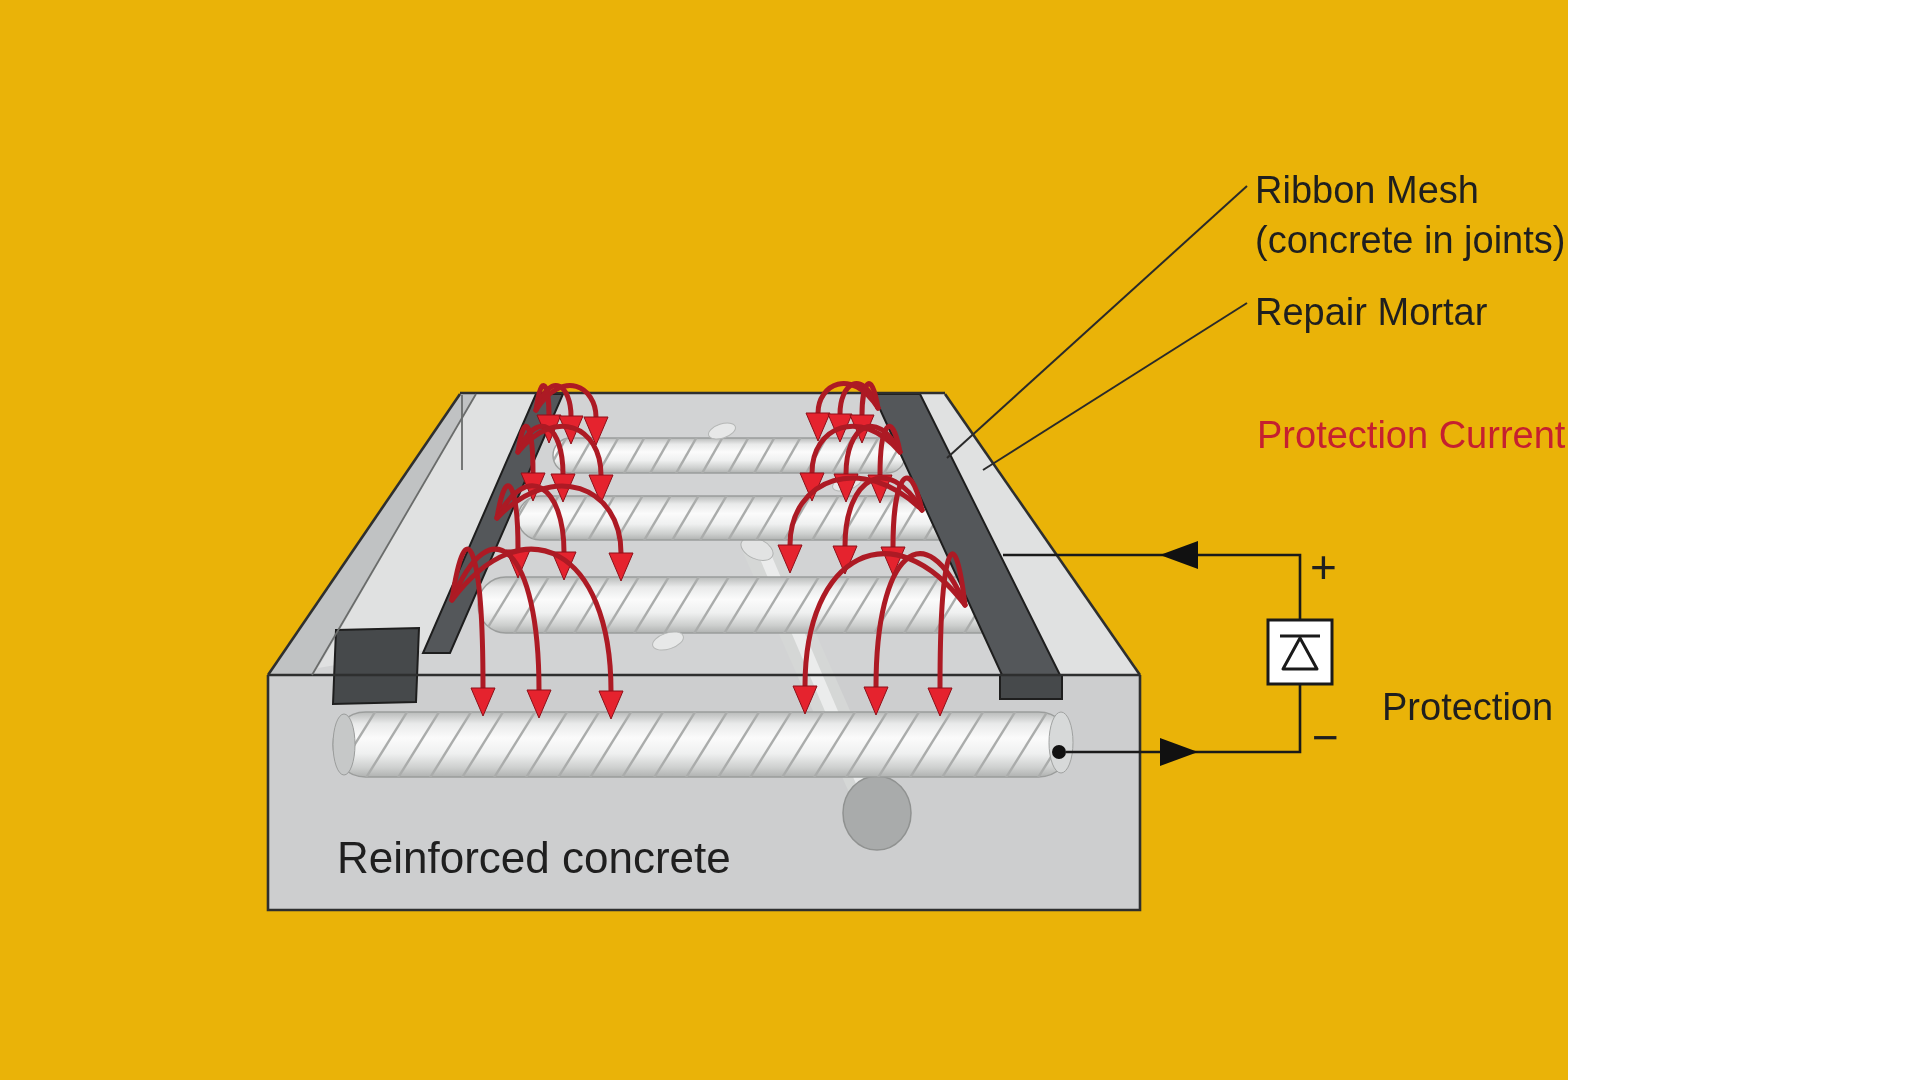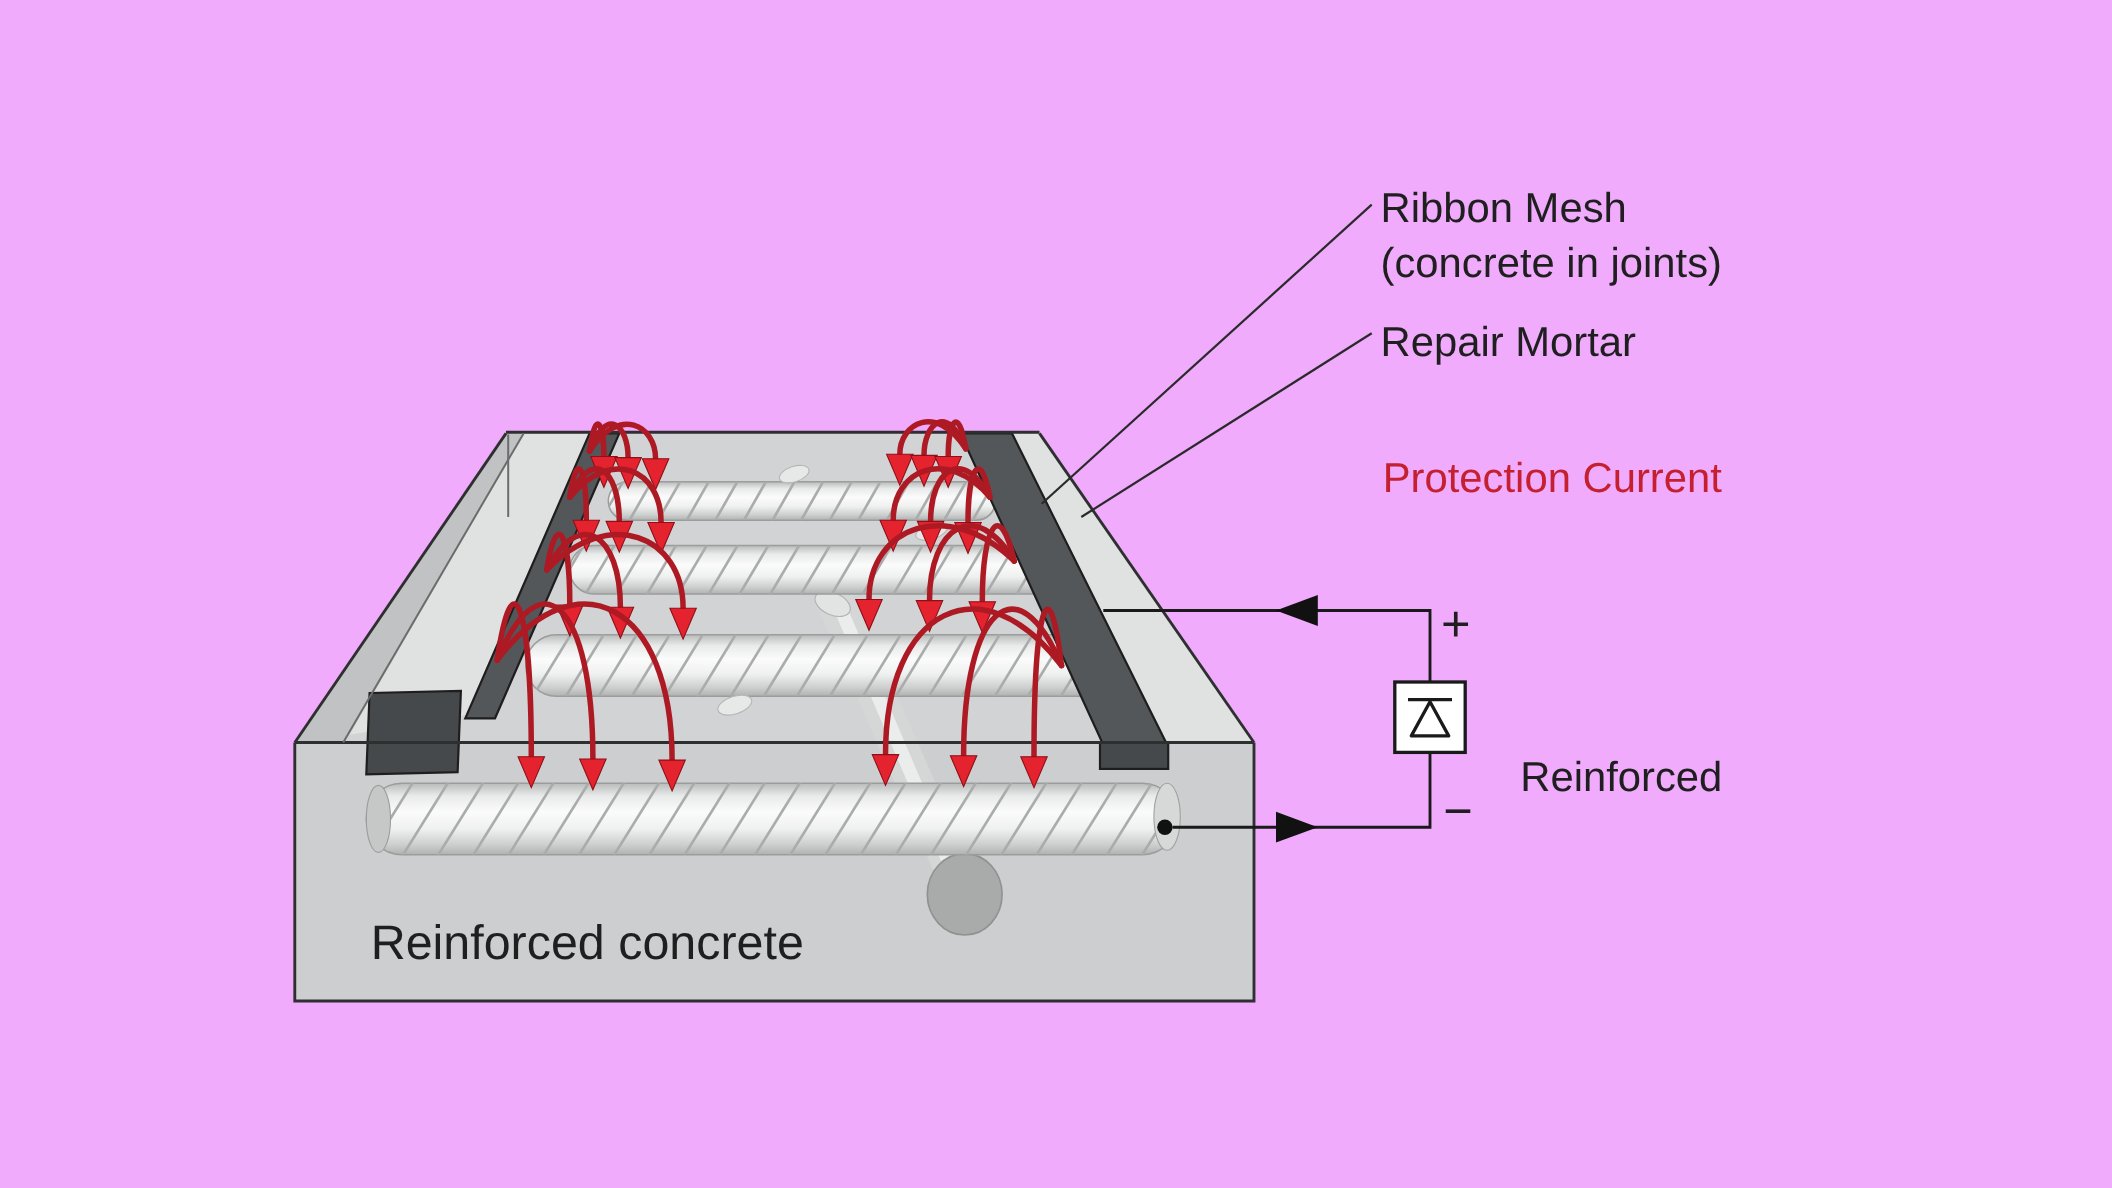--- a/index.html
+++ b/index.html
@@ -1,16 +1,16 @@
 <!DOCTYPE html>
 <html style="--accent_red: #c52030; --arc_red: #ad1a24; --arrow_red: #e5232e; --ribbon_dark: #54575a; --ribbon_end: #46494b; --concrete_top: #d2d3d4; --concrete_front: #cdcecf; --wall_gray: #c0c2c3; --joint_gray: #e0e1e1; --rebar_light: #f2f3f3; --wire_black: #1a1a1a;"><head>
 <meta charset="utf-8">
 <style>
   html,body{margin:0;padding:0;background:#ffffff;}
-  #stage{position:relative;width:1920px;height:1080px;background:#f0abfc;overflow:hidden;
+  #stage{position:relative;width:1568px;height:1080px;background:#eab308;overflow:hidden;
          font-family:"Liberation Sans", sans-serif;}
   #stage svg{position:absolute;left:0;top:0;}
   .lbl{position:absolute;color:#1f1f1f;font-size:38px;line-height:50px;white-space:nowrap;}
   .lbl.red{color:var(--accent_red,#c52030);}
   .sign{position:absolute;color:#1f1f1f;font-size:46px;font-weight:400;}
   .face-top{fill:var(--concrete_top,#d2d3d4);}
   .face-front{fill:var(--concrete_front,#cdcecf);}
   .face-wall{fill:var(--wall_gray,#c0c2c3);}
   .joint{fill:var(--joint_gray,#e0e1e1);}
   .ribbon{fill:var(--ribbon_dark,#54575a);stroke:#1e1e1e;stroke-width:2;}
@@ -271,15 +271,15 @@
   </svg>
 
   <div class="lbl" style="left:1255px; top:165px;">
     <div>Ribbon Mesh</div>
     <div>(concrete in joints)</div>
   </div>
   <div class="lbl red" style="left:1257px; top:410px;">Protection Current</div>
   <div class="lbl" style="left:1255px; top:287px;">Repair Mortar</div>
   <div class="sign" style="left:1310px; top:540px;">+</div>
   <div class="sign" style="left:1312px; top:710px;">−</div>
-  <div class="lbl" style="left:1382px; top:682px;">Reinforced</div>
+  <div class="lbl" style="left:1382px; top:682px;">Protection</div>
   <div class="lbl" style="left:337px; top:833px; font-size:44px;">Reinforced concrete</div>
 </div>
 
 </body></html>

